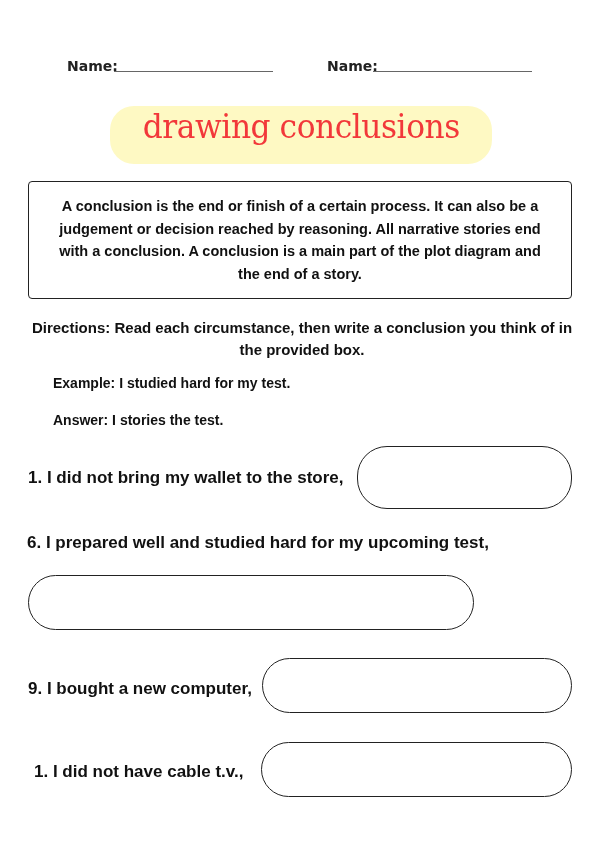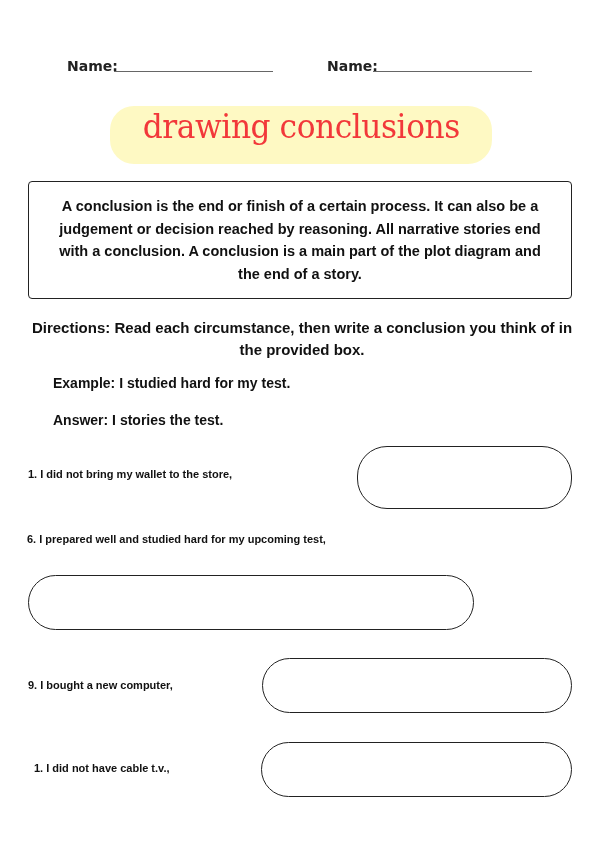--- a/index.html
+++ b/index.html
@@ -29,21 +29,21 @@
     .intro-text {
       font-weight: bold; font-size: 14.5px; line-height: 22.5px; text-align: center; color: #111;
     }
 
     .directions {
       position: absolute; left: 26px; top: 317px; width: 552px;
       font-weight: bold; font-size: 15px; line-height: 22px; text-align: center;
     }
     .example { position: absolute; left: 29px; font-weight: bold; font-size: 14px; margin-left: 24px; }
 
-    .question { position: absolute; font-weight: bold; font-size: 11px; white-space: nowrap; }
+    .question { position: absolute; font-weight: bold; font-size: 17px; white-space: nowrap; }
     .answer-box {
       position: absolute; border: 1.5px solid #222; border-radius: 28px; background: #fff;
     }
   </style>
 </head>
 <body>
 
 <span class="header-field" style="left:67px;">Name:</span>
 <div class="header-line" style="left:114px; width:159px;"></div>
 <span class="header-field" style="left:327px;">Name:</span>

